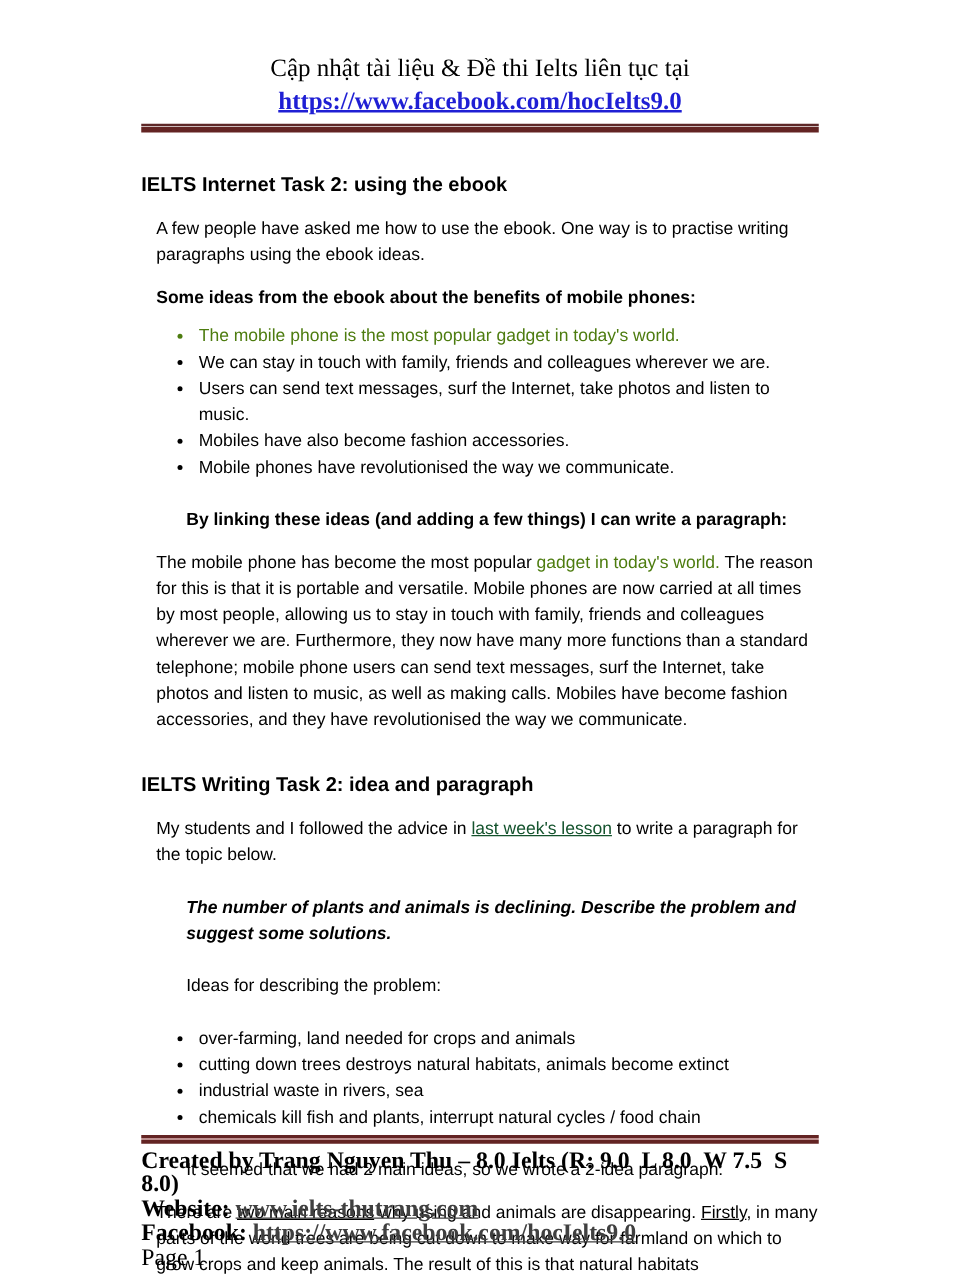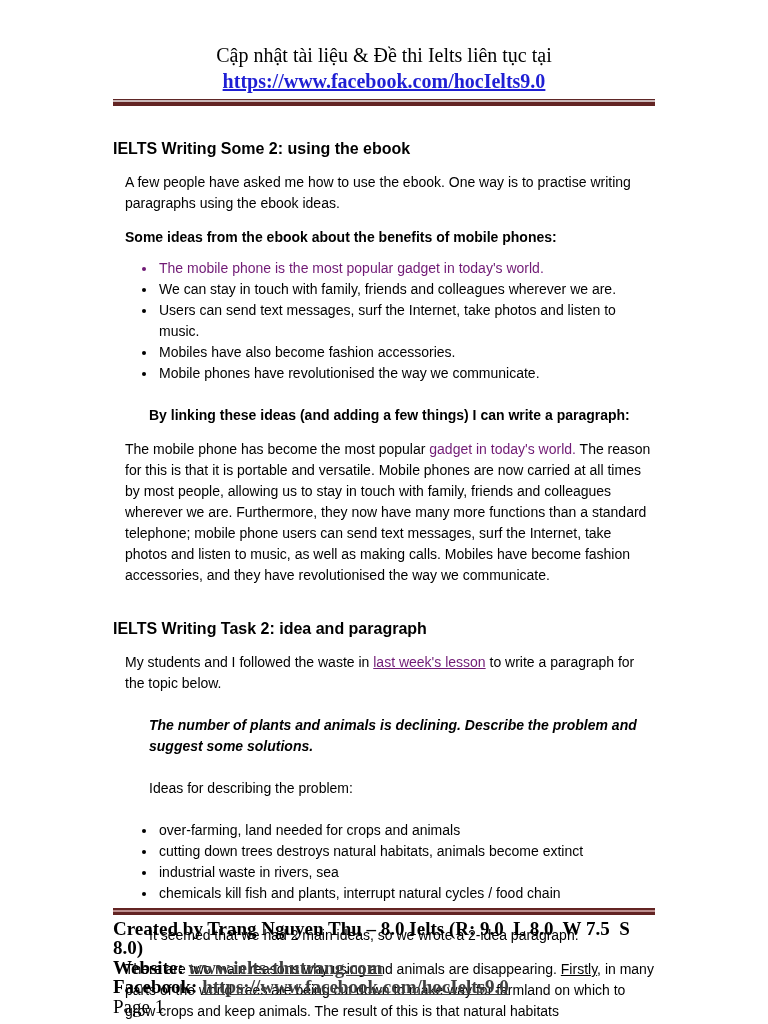--- a/index.html
+++ b/index.html
@@ -31,22 +31,22 @@
     margin:0 113px;color:#000;
     font-family:"Liberation Sans","DejaVu Sans",sans-serif;
     font-size:14px;line-height:21px;
   }
   .h1{font-size:16px;font-weight:bold;margin:33px 0 0 0;line-height:20px;}
   .h1-2{}
   .content p{margin:13px 0 0 12px;}
   .bold{font-weight:bold;}
   .content ul{margin:10px 0 8px 0;padding-left:44px;list-style-type:disc;}
   .content li{margin:0;padding-left:2px;}
-  .muted{color:#701a75;}
-  .body-link{color:#701a75;text-decoration:underline;cursor:pointer;}
+  .muted{color:#4d7c0f;}
+  .body-link{color:#14532d;text-decoration:underline;cursor:pointer;}
   .u{text-decoration:underline;}
   .topic{font-weight:bold;font-style:italic;}
   .sp-before{margin-top:21px !important;padding-left:24px;}
   
   .footer{
     position:absolute;left:113px;right:113px;top:908px;
     font-family:"Liberation Serif","DejaVu Serif",serif;
     font-size:19px;color:#000;
   }
   .footer-line{line-height:19.5px;}
@@ -60,41 +60,41 @@
 <div class="page">
 
   <div class="header">
     <div class="header-line1">Cập nhật tài liệu &amp; Đề thi Ielts liên tục tại</div>
     <a class="header-link">https://www.facebook.com/hocIelts9.0</a>
     <div class="rule rule-top"></div>
   </div>
 
   <div class="content">
 
-    <div class="h1">IELTS Writing Some 2: using the ebook</div>
+    <div class="h1">IELTS Internet Task 2: using the ebook</div>
 
     <p>A few people have asked me how to use the ebook. One way is to practise writing paragraphs using the ebook ideas.</p>
 
     <p class="bold">Some ideas from the ebook about the benefits of mobile phones:</p>
 
     <ul>
       <li class="muted">The mobile phone is the most popular gadget in today's world.</li>
       <li>We can stay in touch with family, friends and colleagues wherever we are.</li>
       <li>Users can send text messages, surf the Internet, take photos and listen to music.</li>
       <li>Mobiles have also become fashion accessories.</li>
       <li>Mobile phones have revolutionised the way we communicate.</li>
     </ul>
 
     <p class="bold sp-before">By linking these ideas (and adding a few things) I can write a paragraph:</p>
 
     <p><span>The mobile phone has become the most popular </span><span class="muted">gadget in today's world.</span><span> The reason for this is that it is portable and versatile. Mobile phones are now carried at all times by most people, allowing us to stay in touch with family, friends and colleagues wherever we are. Furthermore, they now have many more functions than a standard telephone; mobile phone users can send text messages, surf the Internet, take photos and listen to music, as well as making calls. Mobiles have become fashion accessories, and they have revolutionised the way we communicate.</span></p>
 
     <div class="h1 h1-2">IELTS Writing Task 2: idea and paragraph</div>
 
-    <p><span>My students and I followed the waste in </span><a class="body-link">last week's lesson</a><span> to write a paragraph for the topic below.</span></p>
+    <p><span>My students and I followed the advice in </span><a class="body-link">last week's lesson</a><span> to write a paragraph for the topic below.</span></p>
 
     <p class="topic sp-before">The number of plants and animals is declining. Describe the problem and suggest some solutions.</p>
 
     <p class="sp-before">Ideas for describing the problem:</p>
 
     <ul class="sp-before">
       <li>over-farming, land needed for crops and animals</li>
       <li>cutting down trees destroys natural habitats, animals become extinct</li>
       <li>industrial waste in rivers, sea</li>
       <li>chemicals kill fish and plants, interrupt natural cycles / food chain</li>

